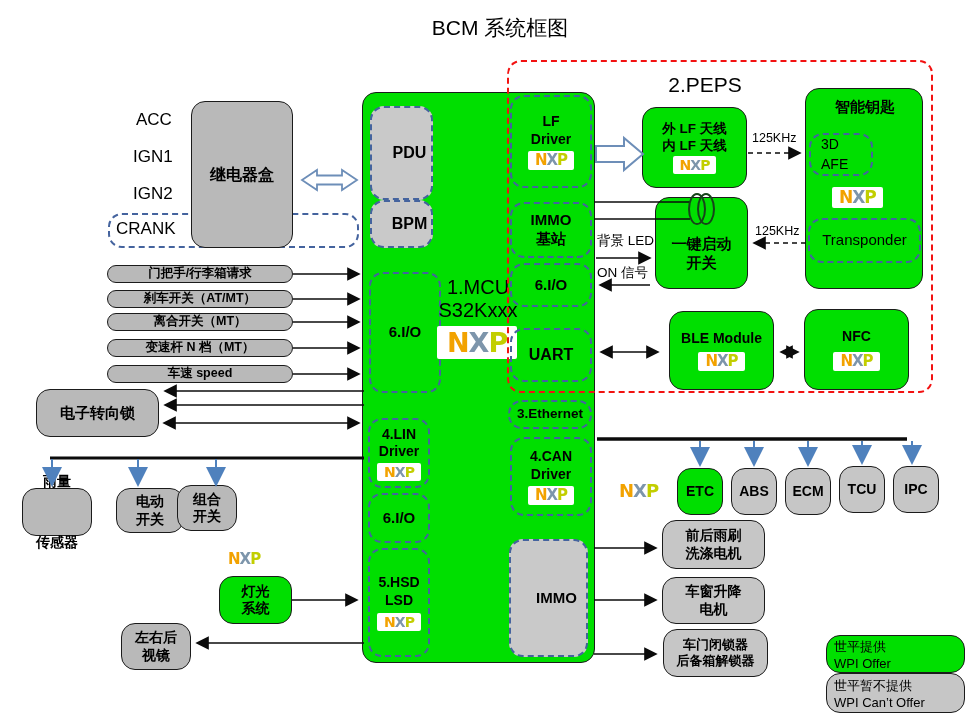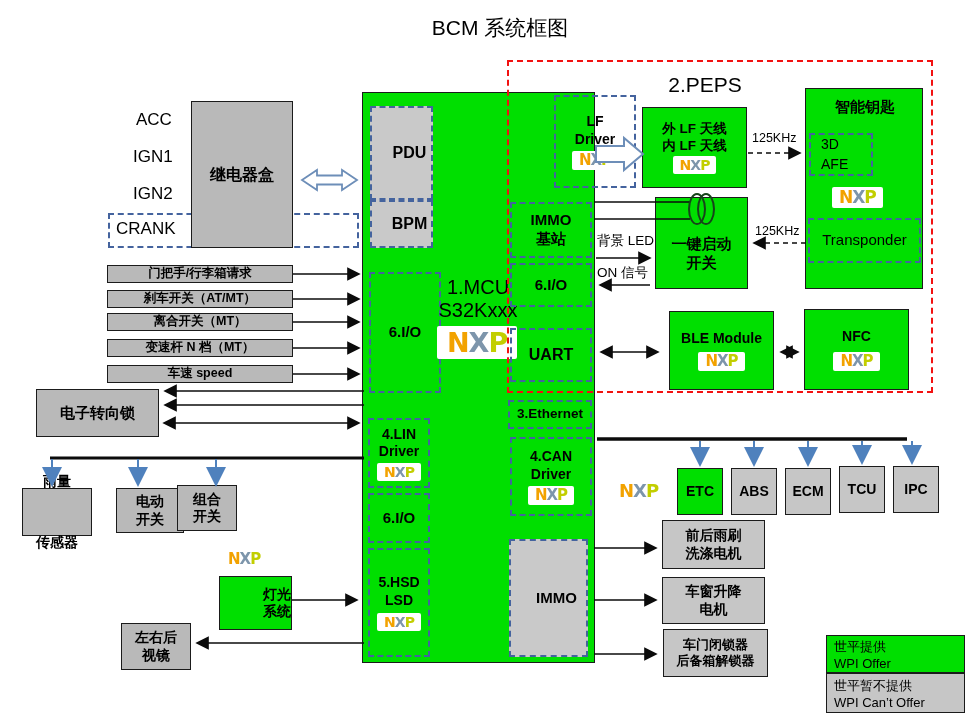--- a/index.html
+++ b/index.html
@@ -1,18 +1,18 @@
 <!DOCTYPE html>
 <html><head>
 <meta charset="utf-8">
 <style>
   html,body{margin:0;padding:0;background:#fff;}
   .stage{position:relative;width:971px;height:724px;background:#fff;overflow:hidden;
          font-family:"Liberation Sans",sans-serif;color:#000;}
-  .abs{position:absolute;box-sizing:border-box;}
+  .abs{position:absolute;box-sizing:border-box;border-radius:14px;}
   .blk{display:flex;flex-direction:column;align-items:center;justify-content:center;
        text-align:center;line-height:1.25;font-weight:bold;}
   .gray{background:#b9b9b9;border:1.5px solid #1b1b1b;}
   .gray2{background:#c6c6c6;border:1.5px solid #1b1b1b;}
   .green{background:#00df00;border:1.5px solid #1b1b1b;}
   .dashb{border:2px dashed #44639e;}
   .dgray{background:#c9c9c9;padding-left:16px;}
   .t{position:absolute;white-space:nowrap;}
   .line2{display:block;}
   .nxp{display:inline-block;font-weight:800;line-height:1;letter-spacing:-1px;
@@ -69,21 +69,21 @@
   <div class="abs blk gray" style="left:100px;top:488px;width:68px;height:45px;font-size:14px;margin-left:16px;">
     <span>电动</span>
       <span class="line2">开关</span>
     </div>
   <div class="abs blk gray" style="left:177px;top:485px;width:60px;height:46px;font-size:14px;">
     <span>组合</span>
       <span class="line2">开关</span>
     </div>
 
   <span class="abs nxp" style="left:228px;top:552px;font-size:15px;"><i>N</i><i>X</i><i>P</i></span>
-  <div class="abs blk green" style="left:219px;top:576px;width:73px;height:54px;font-size:14px;align-items:flex-end;">
+  <div class="abs blk green" style="left:219px;top:576px;width:73px;height:48px;font-size:14px;">
     <span>灯光</span>
       <span class="line2">系统</span>
     </div>
 
   <div class="abs blk gray" style="left:121px;top:623px;width:70px;height:47px;font-size:14px;">
     <span>左右后</span>
       <span class="line2">视镜</span>
     </div>
 
   <div class="abs green" style="left:362px;top:92px;width:233px;height:571px;"></div>
@@ -111,21 +111,21 @@
   <div class="abs blk dashb" style="left:368px;top:548px;width:62px;height:109px;font-size:14px;">
     <span>5.HSD</span>
       <span class="line2">LSD</span>
     <span class="nxp white" style="font-size:14px;margin-top:4px;"><i>N</i><i>X</i><i>P</i></span>
     </div>
 
   <div class="abs" style="left:436px;top:276px;width:84px;text-align:center;font-size:20px;line-height:1.15;">
     <span>1.MCU</span><span class="line2">S32Kxxx</span></div>
   <span class="abs nxp white" style="left:437px;top:326px;font-size:27px;padding:3px 10px;"><i>N</i><i>X</i><i>P</i></span>
 
-  <div class="abs blk dashb" style="left:510px;top:95px;width:82px;height:93px;font-size:14px;margin-left:44px;">
+  <div class="abs blk dashb" style="left:510px;top:95px;width:82px;height:93px;font-size:14px;">
     <span>LF</span>
       <span class="line2">Driver</span>
     <span class="nxp white" style="font-size:15px;margin-top:3px;"><i>N</i><i>X</i><i>P</i></span>
     </div>
 
   <div class="abs blk dashb" style="left:510px;top:202px;width:82px;height:56px;font-size:15px;text-align:center;">
     <span>IMMO</span>
       <span class="line2">基站</span>
     </div>
 

